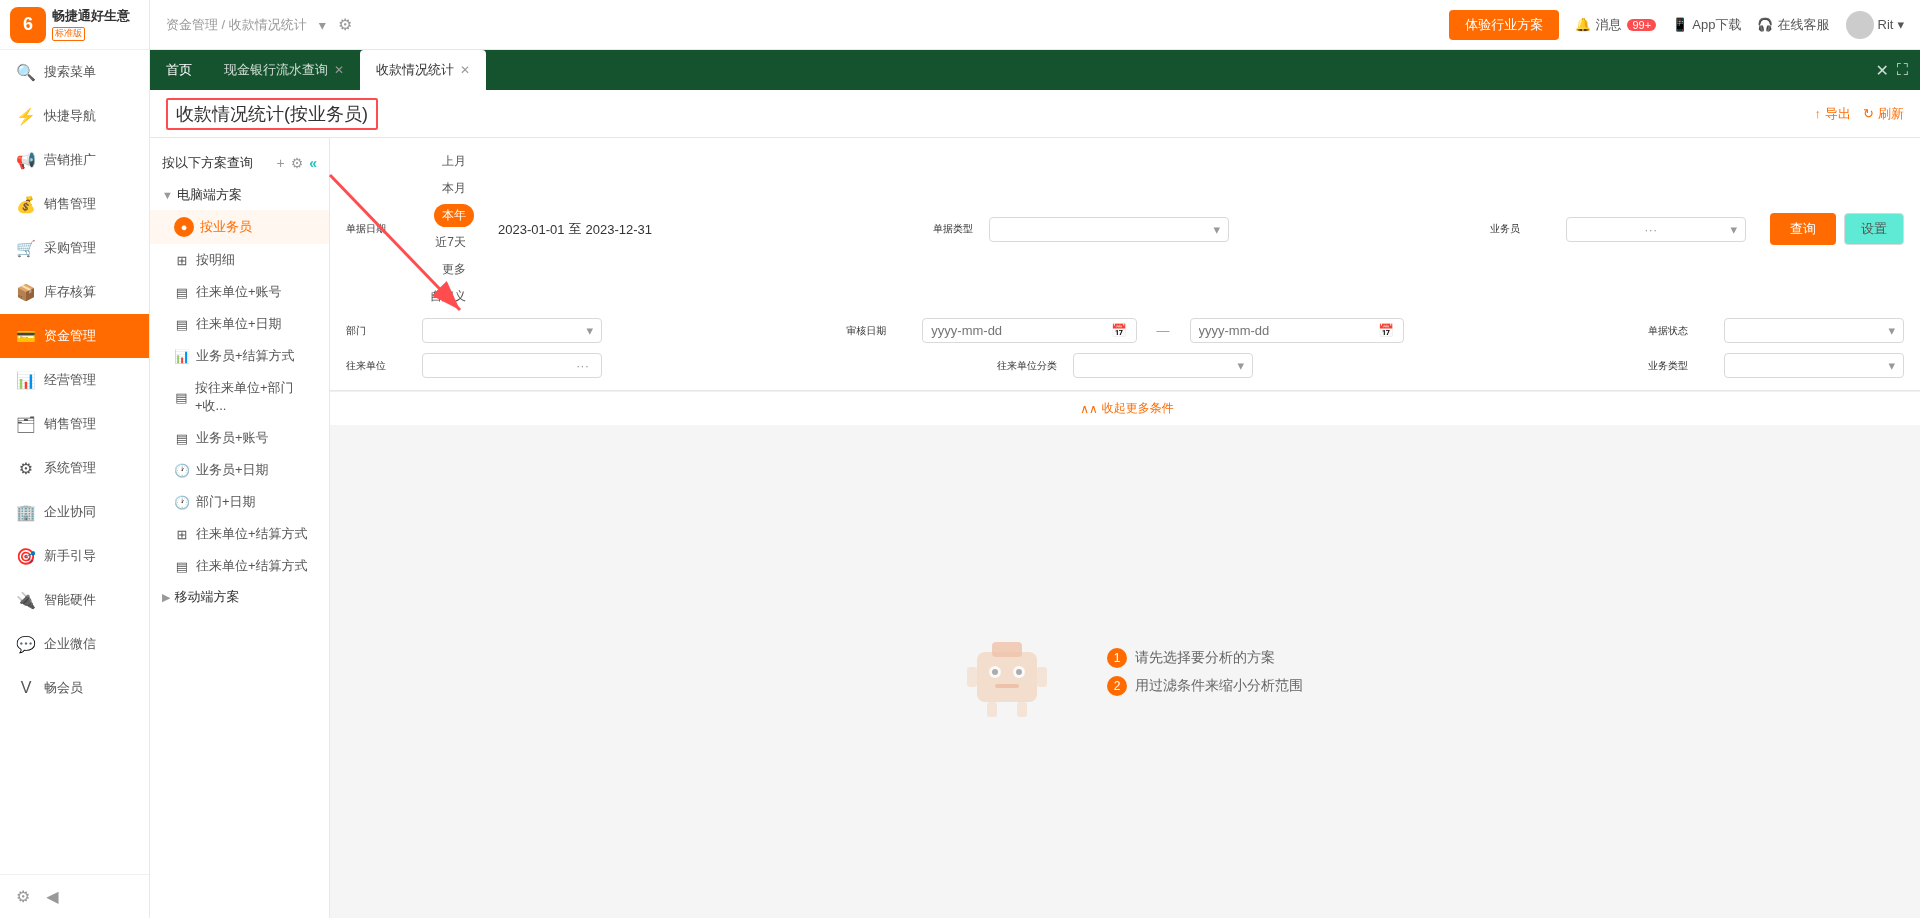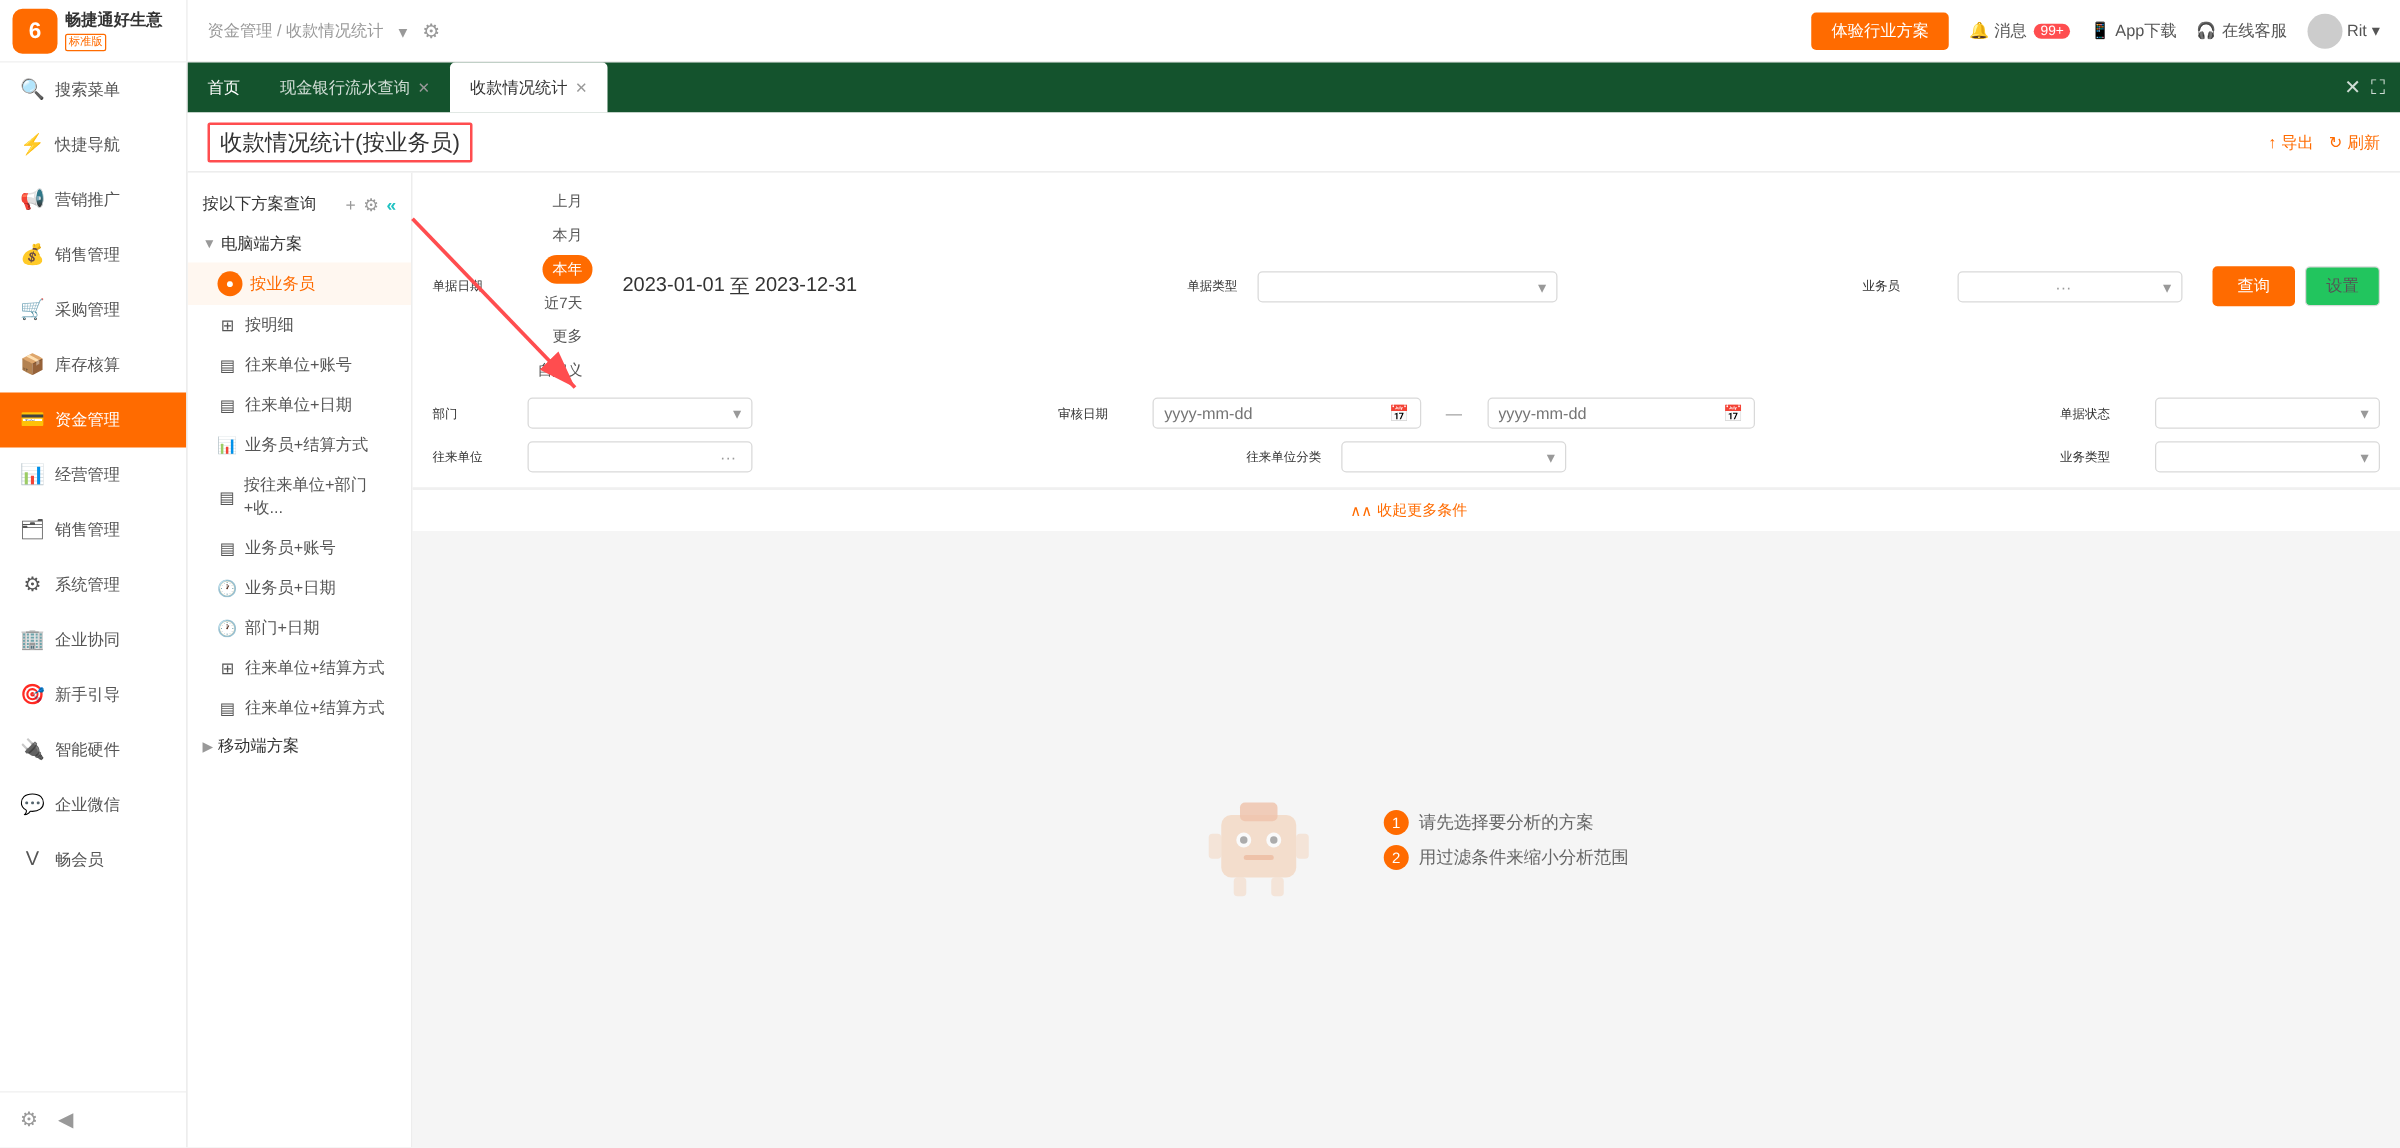--- a/index.html
+++ b/index.html
@@ -48,51 +48,51 @@
     .page-header { height: 48px; background: #fff; display: flex; align-items: center; padding: 0 16px; border-bottom: 1px solid #e8e8e8; flex-shrink: 0; justify-content: space-between; }
     .page-title { font-size: 18px; font-weight: 500; color: #333; border: 2px solid #ff4d4f; padding: 2px 8px; border-radius: 2px; }
     .page-header-actions { display: flex; align-items: center; gap: 12px; }
     .action-btn { display: flex; align-items: center; gap: 4px; color: #ff6b00; cursor: pointer; font-size: 13px; background: none; border: none; }
 
     
     .content { flex: 1; display: flex; overflow: hidden; }
 
     
     .left-panel { width: 180px; background: #fff; border-right: 1px solid #e8e8e8; padding: 8px 0; flex-shrink: 0; overflow-y: auto; }
-    .panel-header { display: flex; align-items: flex-end; justify-content: space-between; padding: 8px 12px; }
+    .panel-header { display: flex; align-items: center; justify-content: space-between; padding: 8px 12px; }
     .panel-header-title { font-size: 13px; color: #333; }
     .panel-header-icons { display: flex; align-items: center; gap: 6px; color: #999; }
     .panel-header-icon { cursor: pointer; font-size: 14px; }
     .tree-section { }
     .tree-section-header { display: flex; align-items: center; padding: 6px 12px; cursor: pointer; color: #333; font-size: 13px; }
     .tree-section-header .arrow { margin-right: 4px; color: #999; font-size: 11px; }
     .tree-item { display: flex; align-items: center; padding: 7px 12px 7px 24px; cursor: pointer; color: #555; font-size: 13px; }
     .tree-item.active { color: #ff6b00; background: #fff7f0; }
     .tree-item-icon { width: 16px; height: 16px; margin-right: 6px; display: flex; align-items: center; justify-content: center; font-size: 13px; }
     .active-circle { width: 20px; height: 20px; background: #ff6b00; border-radius: 50%; display: flex; align-items: center; justify-content: center; color: white; font-size: 11px; margin-right: 6px; }
 
     
     .right-panel { flex: 1; display: flex; flex-direction: column; background: #f5f5f5; overflow: hidden; }
     .filter-area { background: #fff; padding: 12px 16px; border-bottom: 1px solid #e8e8e8; }
     .filter-row { display: flex; align-items: center; gap: 16px; margin-bottom: 10px; }
     .filter-row:last-child { margin-bottom: 0; }
     .filter-label { color: #333; font-size: 10px; min-width: 60px; flex-shrink: 0; }
     .date-tabs { display: flex; align-items: flex-end; gap: 4px; flex-direction: column; }
     .date-tab { padding: 3px 8px; border-radius: 3px; cursor: pointer; color: #555; font-size: 12px; }
     .date-tab.active { background: #ff6b00; color: white; border-radius: 12px; }
-    .date-range { display: flex; align-items: center; gap: 4px; color: #333; font-size: 16px; margin-left: 8px; }
+    .date-range { display: flex; align-items: center; gap: 4px; color: #333; font-size: 13px; margin-left: 8px; }
     .filter-select { display: flex; align-items: center; border: 1px solid #d9d9d9; border-radius: 4px; padding: 4px 8px; min-width: 180px; cursor: pointer; background: #fff; color: #333; font-size: 13px; justify-content: space-between; }
     .filter-select-lg { min-width: 240px; }
     .filter-select .select-arrow { color: #999; margin-left: 4px; }
     .filter-input { display: flex; align-items: center; border: 1px solid #d9d9d9; border-radius: 4px; padding: 4px 8px; min-width: 180px; background: #fff; }
     .filter-input input { border: none; outline: none; font-size: 13px; color: #333; width: 100%; background: transparent; }
     .filter-separator { color: #999; margin: 0 4px; }
     .date-icon { color: #999; font-size: 13px; margin-left: 4px; cursor: pointer; }
     .btn-query { background: #ff6b00; color: white; border: none; padding: 6px 20px; border-radius: 4px; cursor: pointer; font-size: 13px; }
-    .btn-settings { background: #22c55e; color: #555; border: 1px solid #d9d9d9; padding: 6px 16px; border-radius: 4px; cursor: pointer; font-size: 13px; }
+    .btn-settings { background: #5eead4; color: #555; border: 1px solid #d9d9d9; padding: 6px 16px; border-radius: 4px; cursor: pointer; font-size: 13px; }
     .collapse-bar { display: flex; align-items: center; justify-content: center; padding: 8px; cursor: pointer; color: #ff6b00; font-size: 12px; background: #fff; border-top: 1px solid #f0f0f0; }
     .collapse-bar span { margin-left: 4px; }
 
     
     .data-area { flex: 1; display: flex; flex-direction: column; align-items: center; justify-content: center; background: #f5f5f5; padding: 20px; }
     .empty-tips { display: flex; flex-direction: column; gap: 8px; }
     .empty-tip { display: flex; align-items: center; gap: 8px; color: #666; font-size: 14px; }
     .tip-num { width: 20px; height: 20px; border-radius: 50%; background: #ff6b00; color: white; font-size: 12px; display: flex; align-items: center; justify-content: center; flex-shrink: 0; }
 
     

